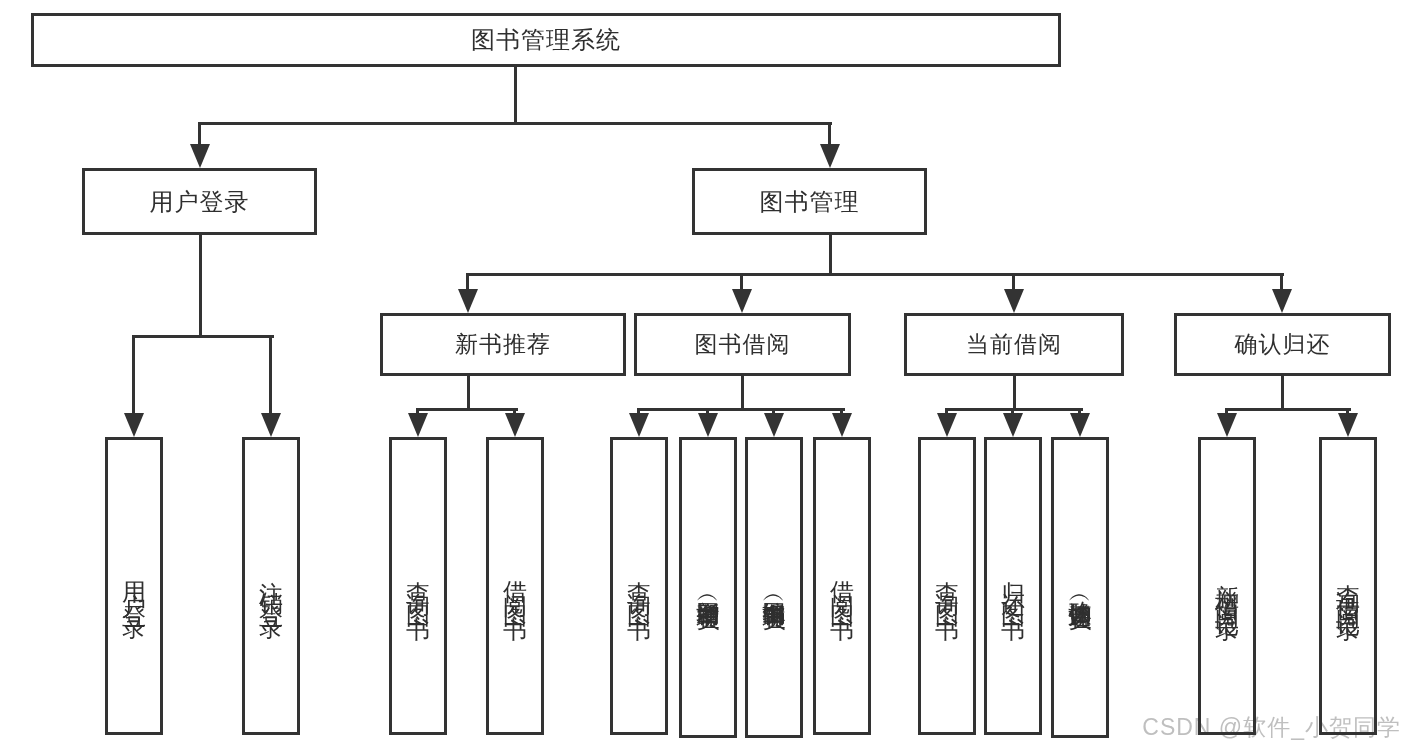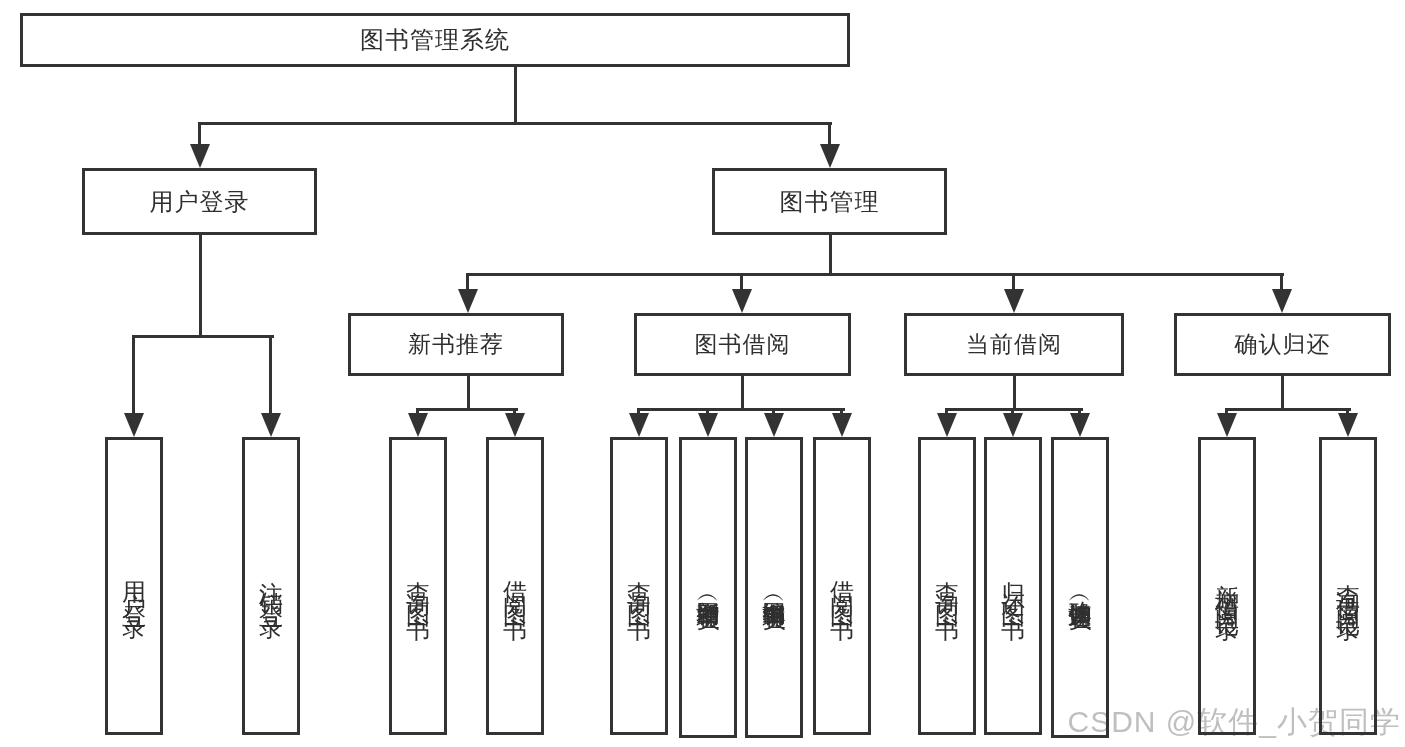--- a/index.html
+++ b/index.html
@@ -25,21 +25,21 @@
   .vbox.mid span{letter-spacing:7px;}
   .vbox.long span{letter-spacing:1px;font-size:23px;}
   .vline{position:absolute;width:3px;background:var(--line);z-index:1;}
   .hline{position:absolute;height:3px;background:var(--line);z-index:1;}
   .arrow{position:absolute;width:20px;z-index:1;}
   .arrow .stem{position:absolute;left:8px;top:0;width:3px;height:calc(100% - 18px);background:var(--line);display:block;}
   .arrow .head{position:absolute;left:0;bottom:0;width:0;height:0;display:block;
     border-left:10px solid transparent;border-right:10px solid transparent;
     border-top:24px solid var(--line);}
   #watermark{
-    position:absolute;right:4px;bottom:4px;font-size:30px;letter-spacing:1px;
+    position:absolute;right:4px;bottom:4px;font-size:23px;letter-spacing:1px;
     color:var(--watermark);z-index:6;mix-blend-mode:darken;white-space:nowrap;
   }
 </style>
 </head>
 <body>
 
 <div id="canvas">
 
   <div class="vline" style="left:514px;top:66px;height:58px"></div>
   <div class="hline" style="left:199px;top:122px;width:633px"></div>
@@ -126,32 +126,32 @@
     </div>
   <div class="arrow" style="left:1217px;top:408px;height:29px">
       <i class="stem"></i>
       <i class="head"></i>
     </div>
   <div class="arrow" style="left:1338px;top:408px;height:29px">
       <i class="stem"></i>
       <i class="head"></i>
     </div>
 
-  <div class="box hbox" style="left:20px;top:13px;width:830px;height:54px">
+  <div class="box hbox" style="left:31px;top:13px;width:1030px;height:54px">
     <span>图书管理系统</span>
   </div>
 
   <div class="box hbox" style="left:82px;top:168px;width:235px;height:67px">
     <span>用户登录</span>
   </div>
-  <div class="box hbox" style="left:712px;top:168px;width:235px;height:67px">
+  <div class="box hbox" style="left:692px;top:168px;width:235px;height:67px">
     <span>图书管理</span>
   </div>
 
-  <div class="box hbox l3" style="left:348px;top:313px;width:216px;height:63px">
+  <div class="box hbox l3" style="left:380px;top:313px;width:246px;height:63px">
     <span>新书推荐</span>
   </div>
   <div class="box hbox l3" style="left:904px;top:313px;width:220px;height:63px">
     <span>当前借阅</span>
   </div>
   <div class="box hbox l3" style="left:634px;top:313px;width:217px;height:63px">
     <span>图书借阅</span>
   </div>
   <div class="box hbox l3" style="left:1174px;top:313px;width:217px;height:63px">
     <span>确认归还</span>

